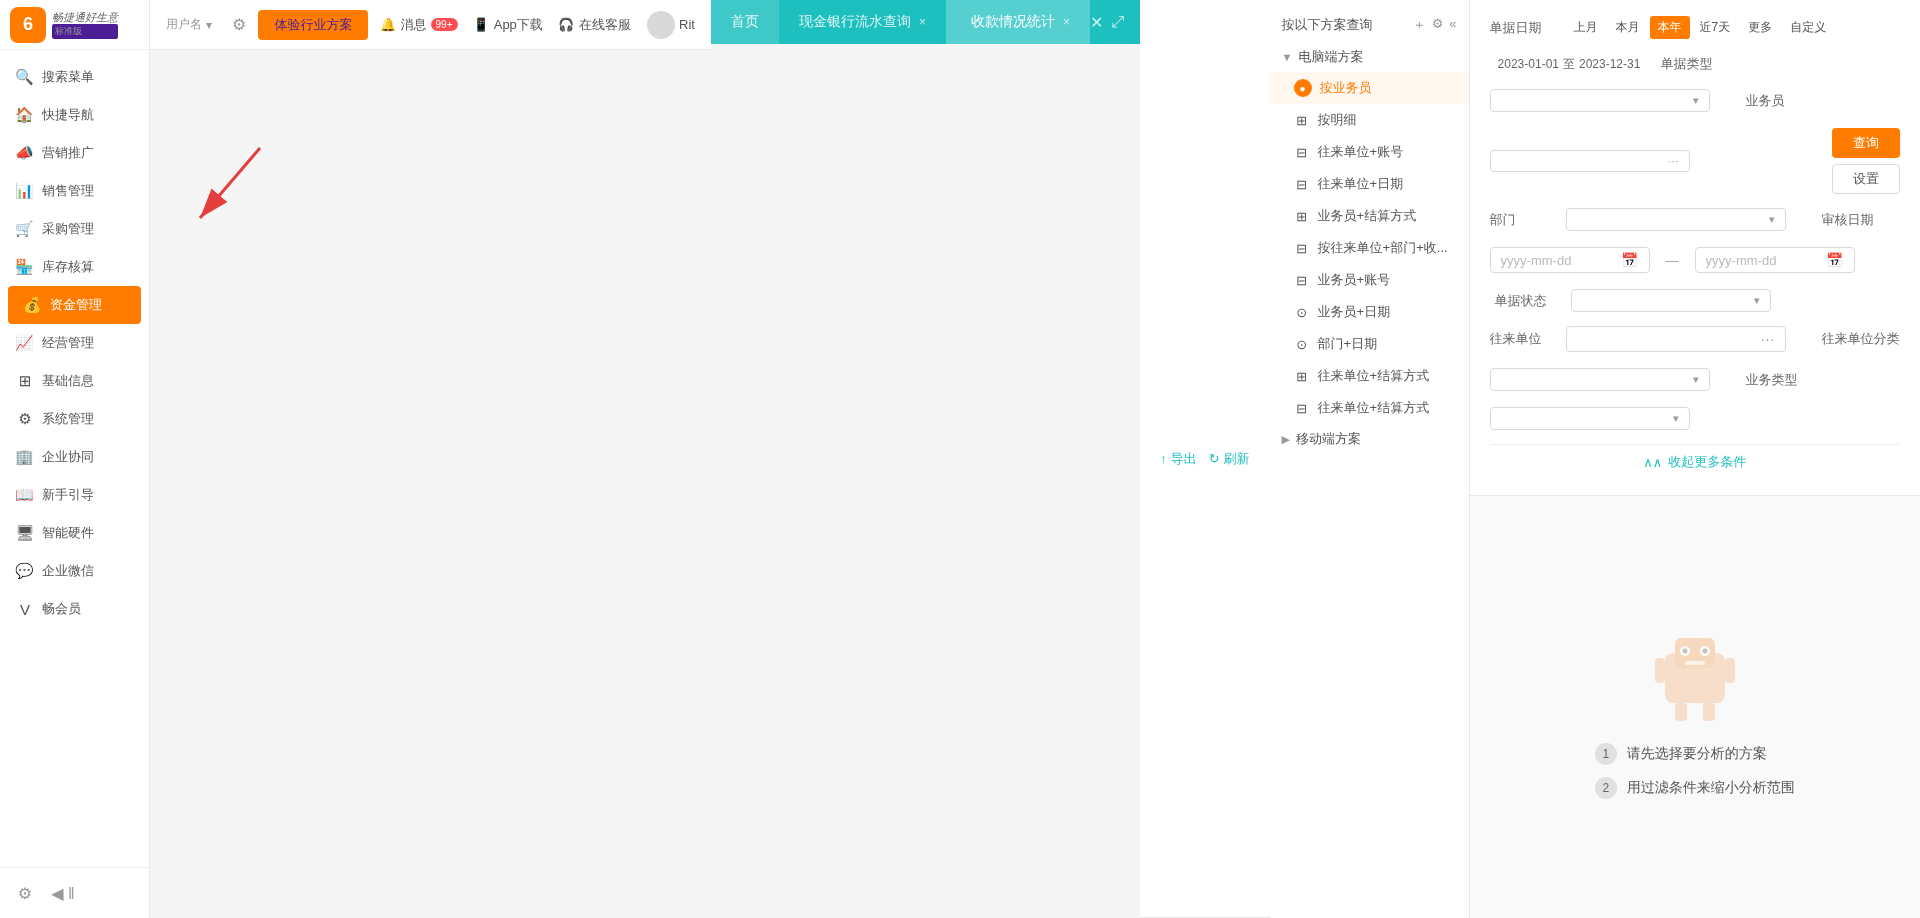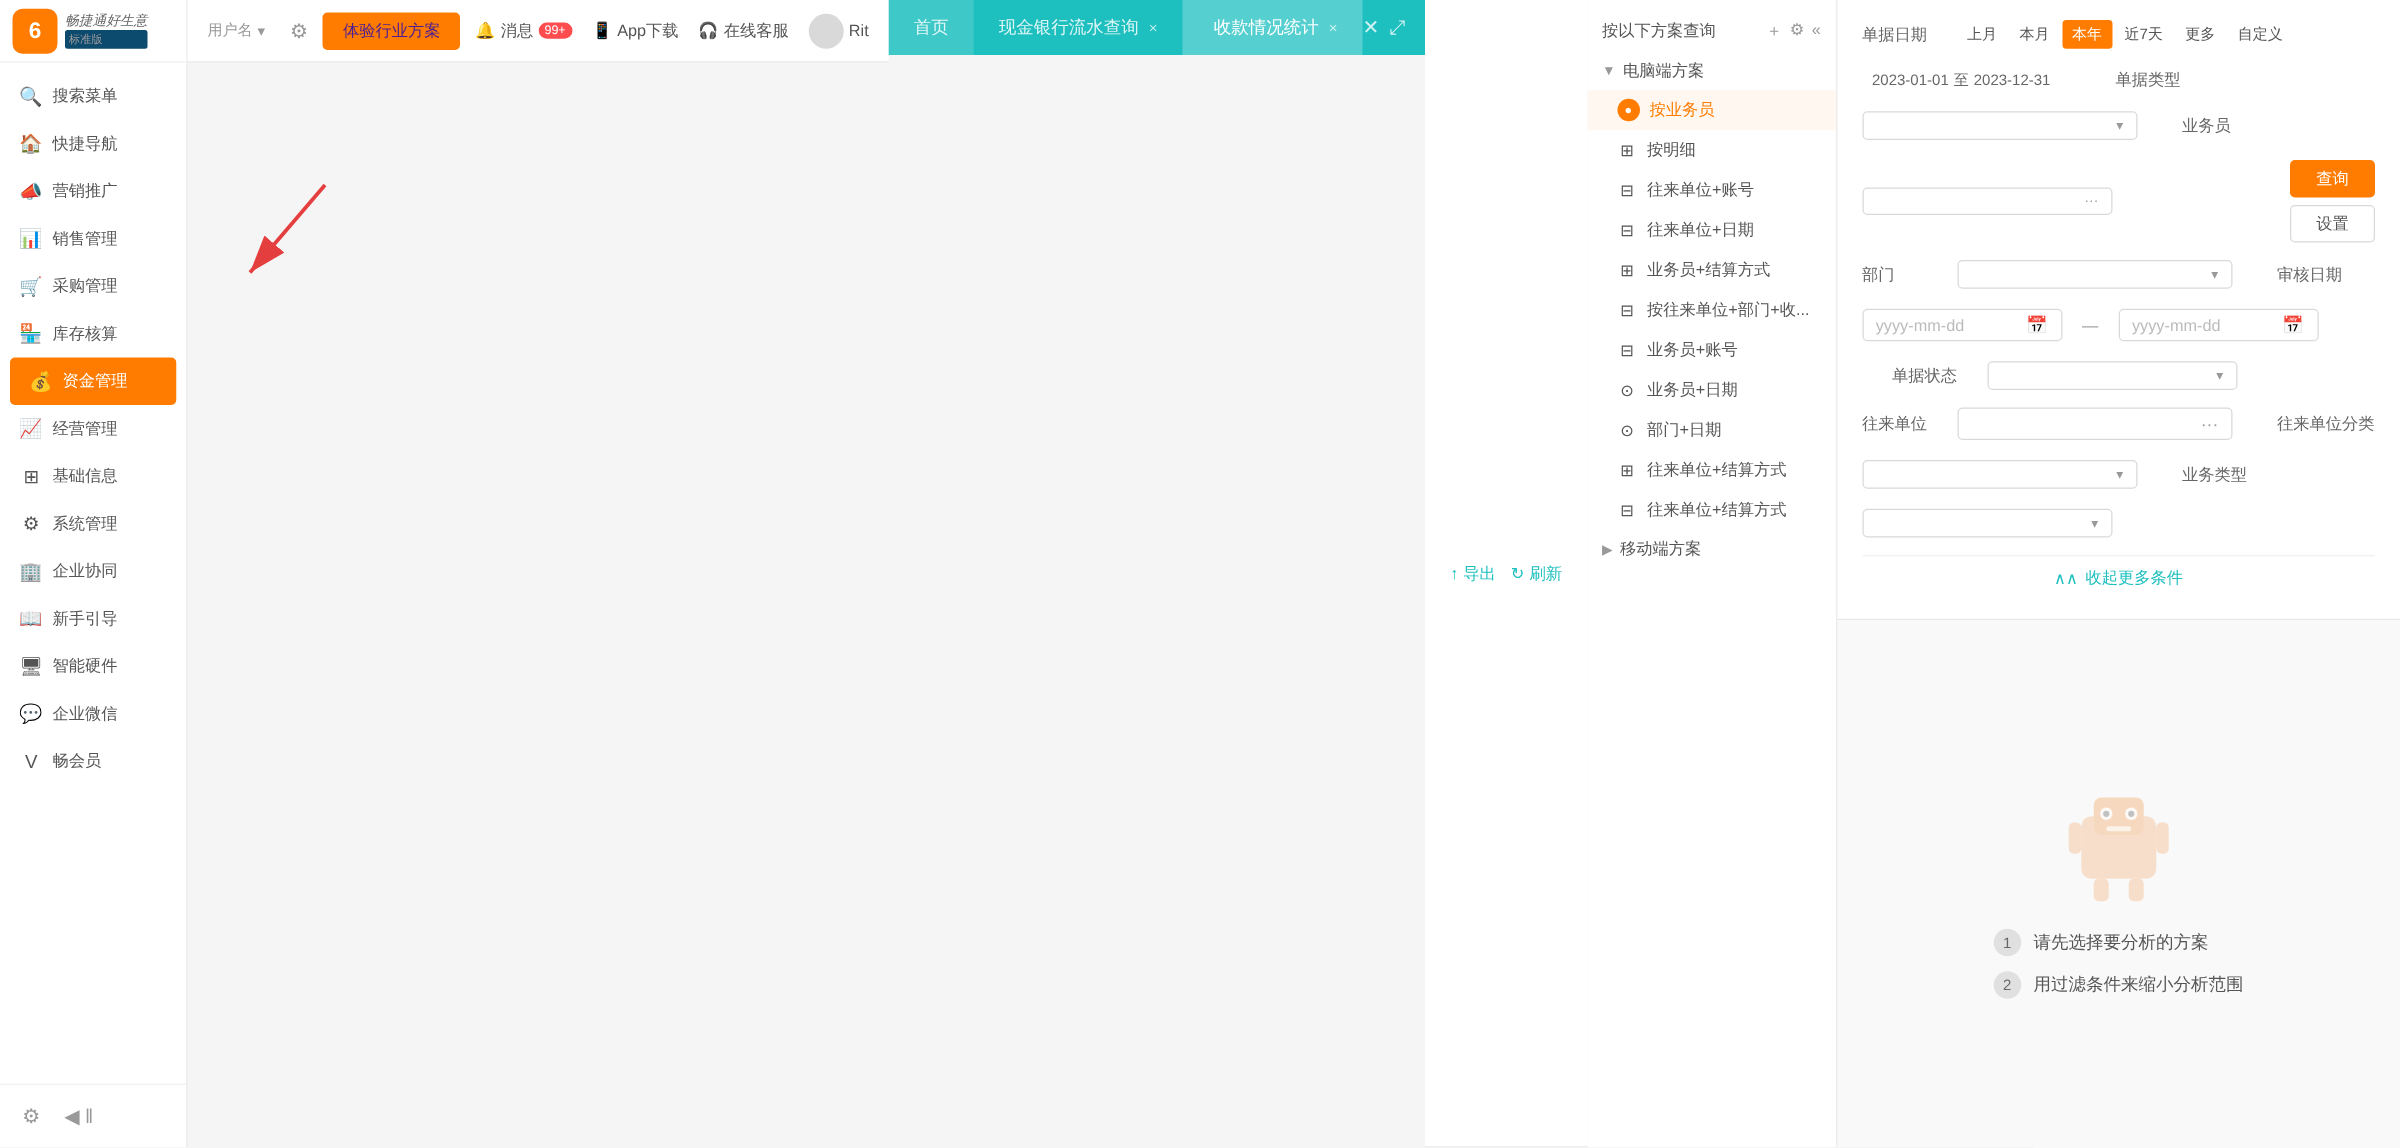--- a/index.html
+++ b/index.html
@@ -3,21 +3,21 @@
   <meta charset="utf-8">
   <style>
     * { box-sizing: border-box; margin: 0; padding: 0; }
     body { font-family: 'Microsoft YaHei', Arial, sans-serif; font-size: 13px; background: #f5f5f5; color: #333; display: flex; height: 918px; overflow: hidden; }
 
     
     .sidebar { width: 150px; background: #fff; border-right: 1px solid #e8e8e8; display: flex; flex-direction: column; height: 100%; }
     .sidebar-logo { height: 50px; background: #fff; display: flex; align-items: center; padding: 0 10px; border-bottom: 1px solid #f0f0f0; }
     .logo-icon { width: 36px; height: 36px; background: #ff7c00; border-radius: 8px; display: flex; align-items: center; justify-content: center; color: white; font-size: 18px; font-weight: bold; margin-right: 6px; }
     .logo-text { font-size: 11px; color: #666; line-height: 1.3; font-style: italic; }
-    .logo-badge { font-size: 9px; color: #999; background: #0c4a6e; padding: 1px 3px; border-radius: 2px; }
+    .logo-badge { font-size: 9px; color: #999; background: #4c1d95; padding: 1px 3px; border-radius: 2px; }
     .sidebar-nav { flex: 1; overflow-y: auto; padding: 8px 0; }
     .sidebar-item { display: flex; align-items: center; padding: 10px 16px; cursor: pointer; color: #555; gap: 8px; font-size: 13px; }
     .sidebar-item.active { background: #ff7c00; color: #fff; border-radius: 4px; margin: 0 8px; }
     .sidebar-item .icon { width: 18px; height: 18px; display: flex; align-items: center; justify-content: center; font-size: 15px; }
     .sidebar-bottom { padding: 10px; display: flex; gap: 8px; border-top: 1px solid #f0f0f0; }
     .sidebar-bottom-btn { width: 30px; height: 30px; display: flex; align-items: center; justify-content: center; color: #999; cursor: pointer; font-size: 16px; }
 
     
     .main { flex: 1; display: flex; overflow: hidden; }
 
@@ -330,21 +330,21 @@
             <button class="date-btn">近7天</button>
             <button class="date-btn">更多</button>
             <button class="date-btn">自定义</button>
           </div>
           <div class="date-range">
             <span>2023-01-01</span>
             <span>至</span>
             <span>2023-12-31</span>
           </div>
 
-          <span class="filter-label" style="margin-left:36px;">单据类型</span>
+          <span class="filter-label" style="margin-left:4px;">单据类型</span>
           <div class="filter-select" style="min-width:220px;">
             <span></span>
             <span class="sel-arrow">▾</span>
           </div>
 
           <span class="filter-label" style="margin-left:20px;">业务员</span>
           <div class="filter-select" style="min-width:200px;">
             <span></span>
             <span class="sel-arrow">···</span>
           </div>
@@ -366,21 +366,21 @@
           <div class="filter-input">
             <span>yyyy-mm-dd</span>
             <span class="filter-cal" style="margin-left:auto;">📅</span>
           </div>
           <span class="filter-divider">—</span>
           <div class="filter-input">
             <span>yyyy-mm-dd</span>
             <span class="filter-cal" style="margin-left:auto;">📅</span>
           </div>
 
-          <span class="filter-label" style="margin-left:24px;">单据状态</span>
+          <span class="filter-label" style="margin-left:5px;">单据状态</span>
           <div class="filter-select" style="min-width:200px;">
             <span></span>
             <span class="sel-arrow">▾</span>
           </div>
         </div>
 
         <div class="filter-row">
           <span class="filter-label">往来单位</span>
           <div class="filter-select" style="min-width:220px;">
             <span></span>

